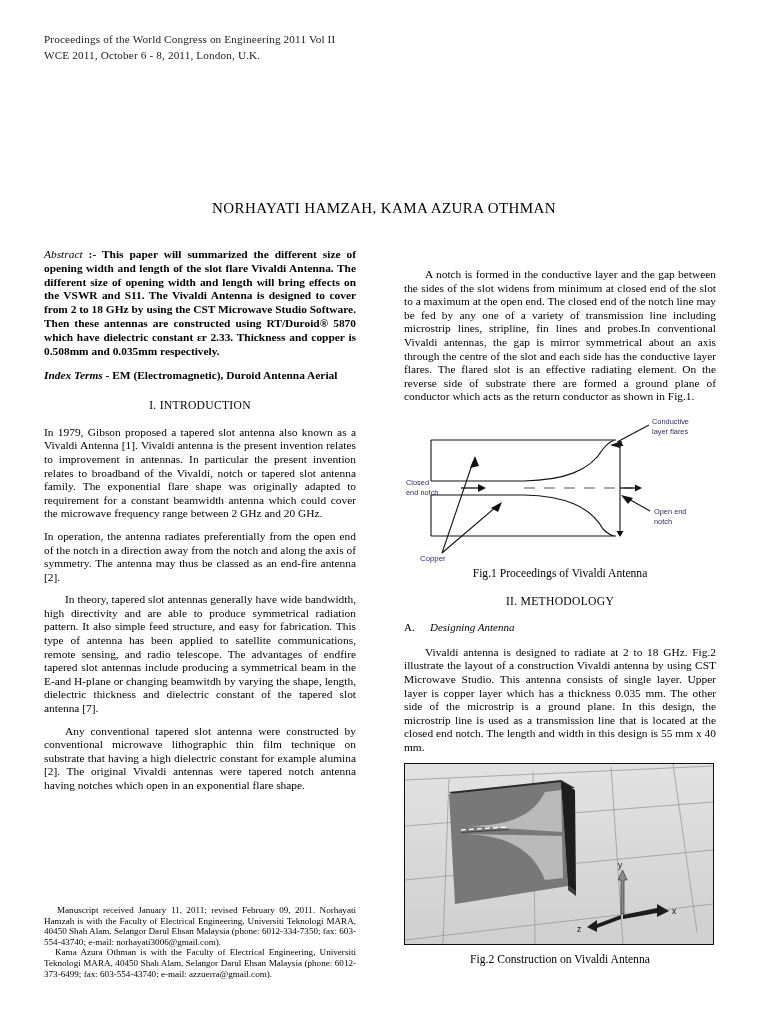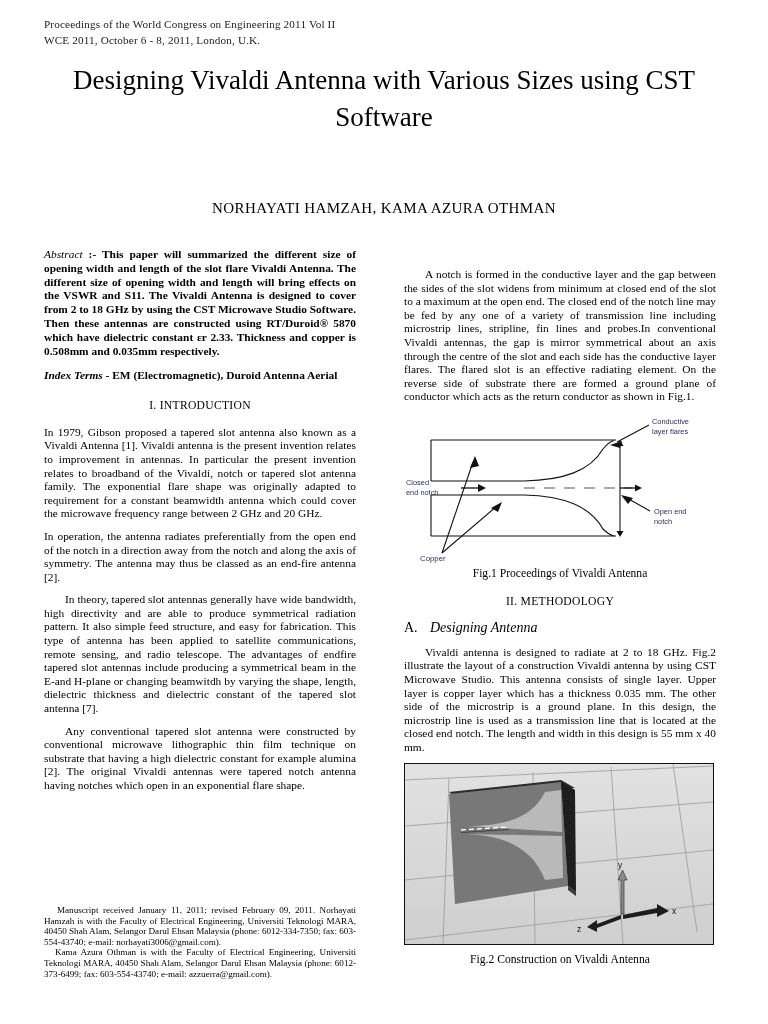--- a/index.html
+++ b/index.html
@@ -21,21 +21,21 @@
     width: 768px;
     height: 1024px;
     box-sizing: border-box;
     padding: 0;
   }
 
   
   .runhead {
     position: absolute;
     left: 44px;
-    top: 17px;
+    top: 32px;
     width: 420px;
     font-family: "Liberation Serif", serif;
     font-size: 11.2px;
     line-height: 15.5px;
     letter-spacing: 0.15px;
     color: #1a1a1a;
   }
   .runhead div { white-space: nowrap; }
 
   
@@ -104,21 +104,21 @@
   }
   .sec-head-2 {
     text-align: center;
     margin: 14px 0 13px 0;
     font-size: 11.6px;
     letter-spacing: 0.3px;
   }
   .sub-head {
     margin: 0 0 11px 0;
     font-style: italic;
-    font-size: 14px;
+    font-size: 11px;
   }
   .sub-head .ltr { font-style: normal; display: inline-block; width: 26px; }
 
   
   .footnote {
     position: absolute;
     left: 44px;
     top: 905px;
     width: 312px;
     font-size: 9.1px;
@@ -162,21 +162,20 @@
 </head>
 <body>
 
 <div class="page">
 
   <div class="runhead">
     <div>Proceedings of the World Congress on Engineering 2011 Vol II</div>
     <div>WCE 2011, October 6 - 8, 2011, London, U.K.</div>
   </div>
 
-  <div class="title">Designing Vivaldi Antenna with Various Sizes using CST Software</div>
 
   <div class="authors">NORHAYATI HAMZAH, KAMA AZURA OTHMAN</div>
 
   <div class="col col-left">
 
     <div class="abstract">
       <span class="lbl">Abstract</span><span> :- </span><span>This paper will summarized the different size of opening width and length of the slot flare Vivaldi Antenna. The different size of opening width and length will bring effects on the VSWR and S11. The Vivaldi Antenna is designed to cover from 2 to 18 GHz by using the CST Microwave Studio Software. Then these antennas are constructed using RT/Duroid® 5870 which have dielectric constant εr 2.33. Thickness and copper is 0.508mm and 0.035mm respectively.</span>
     </div>
 
     <div class="indexterms">

